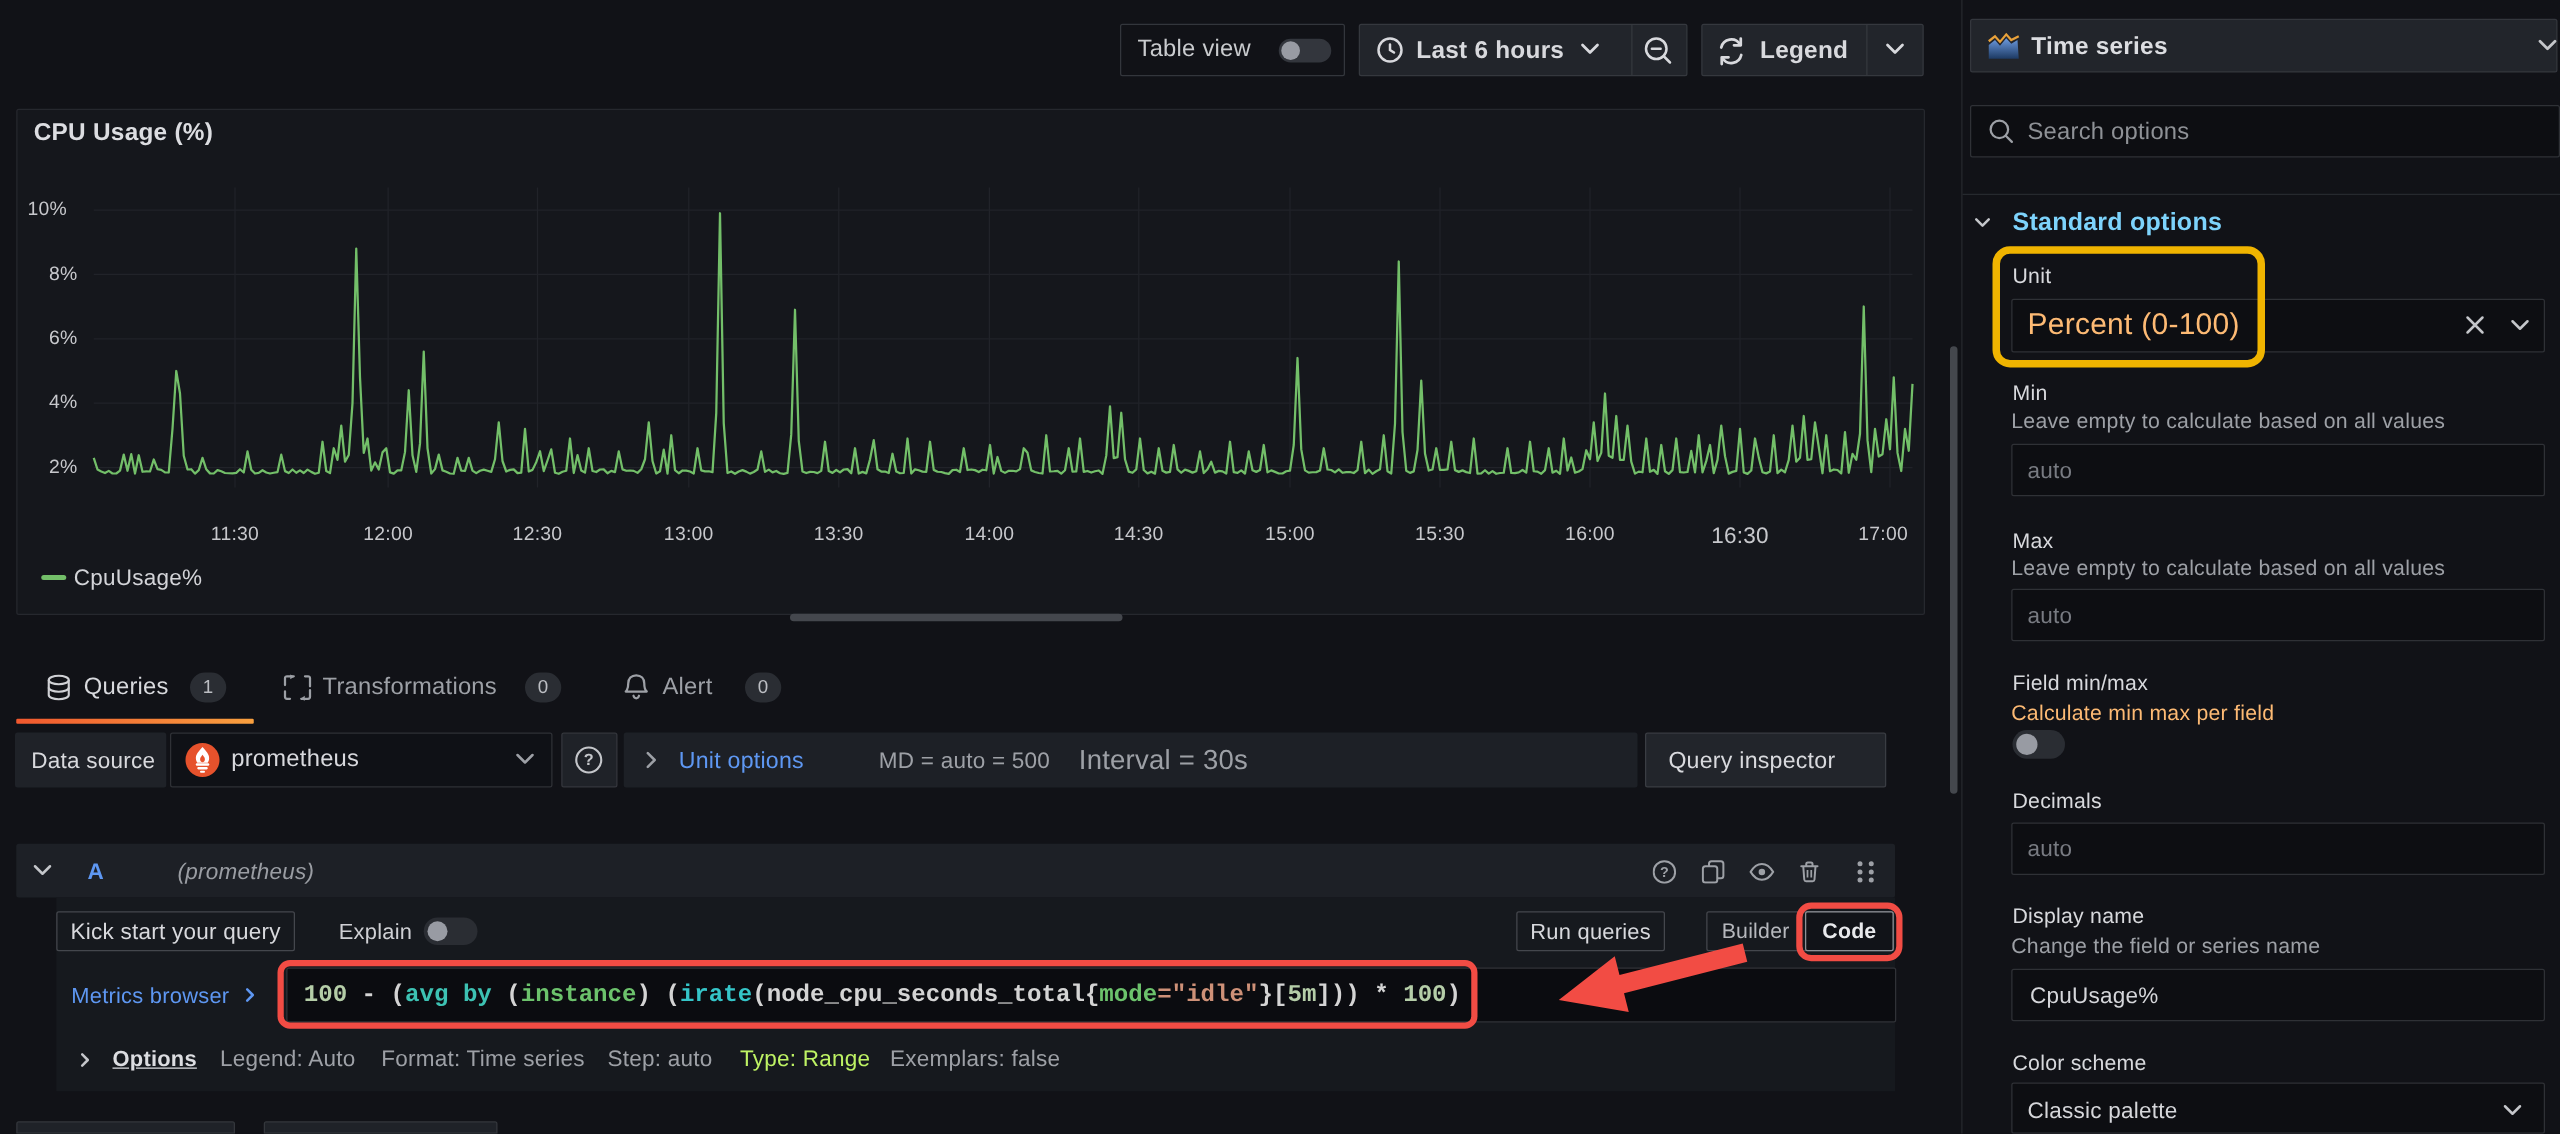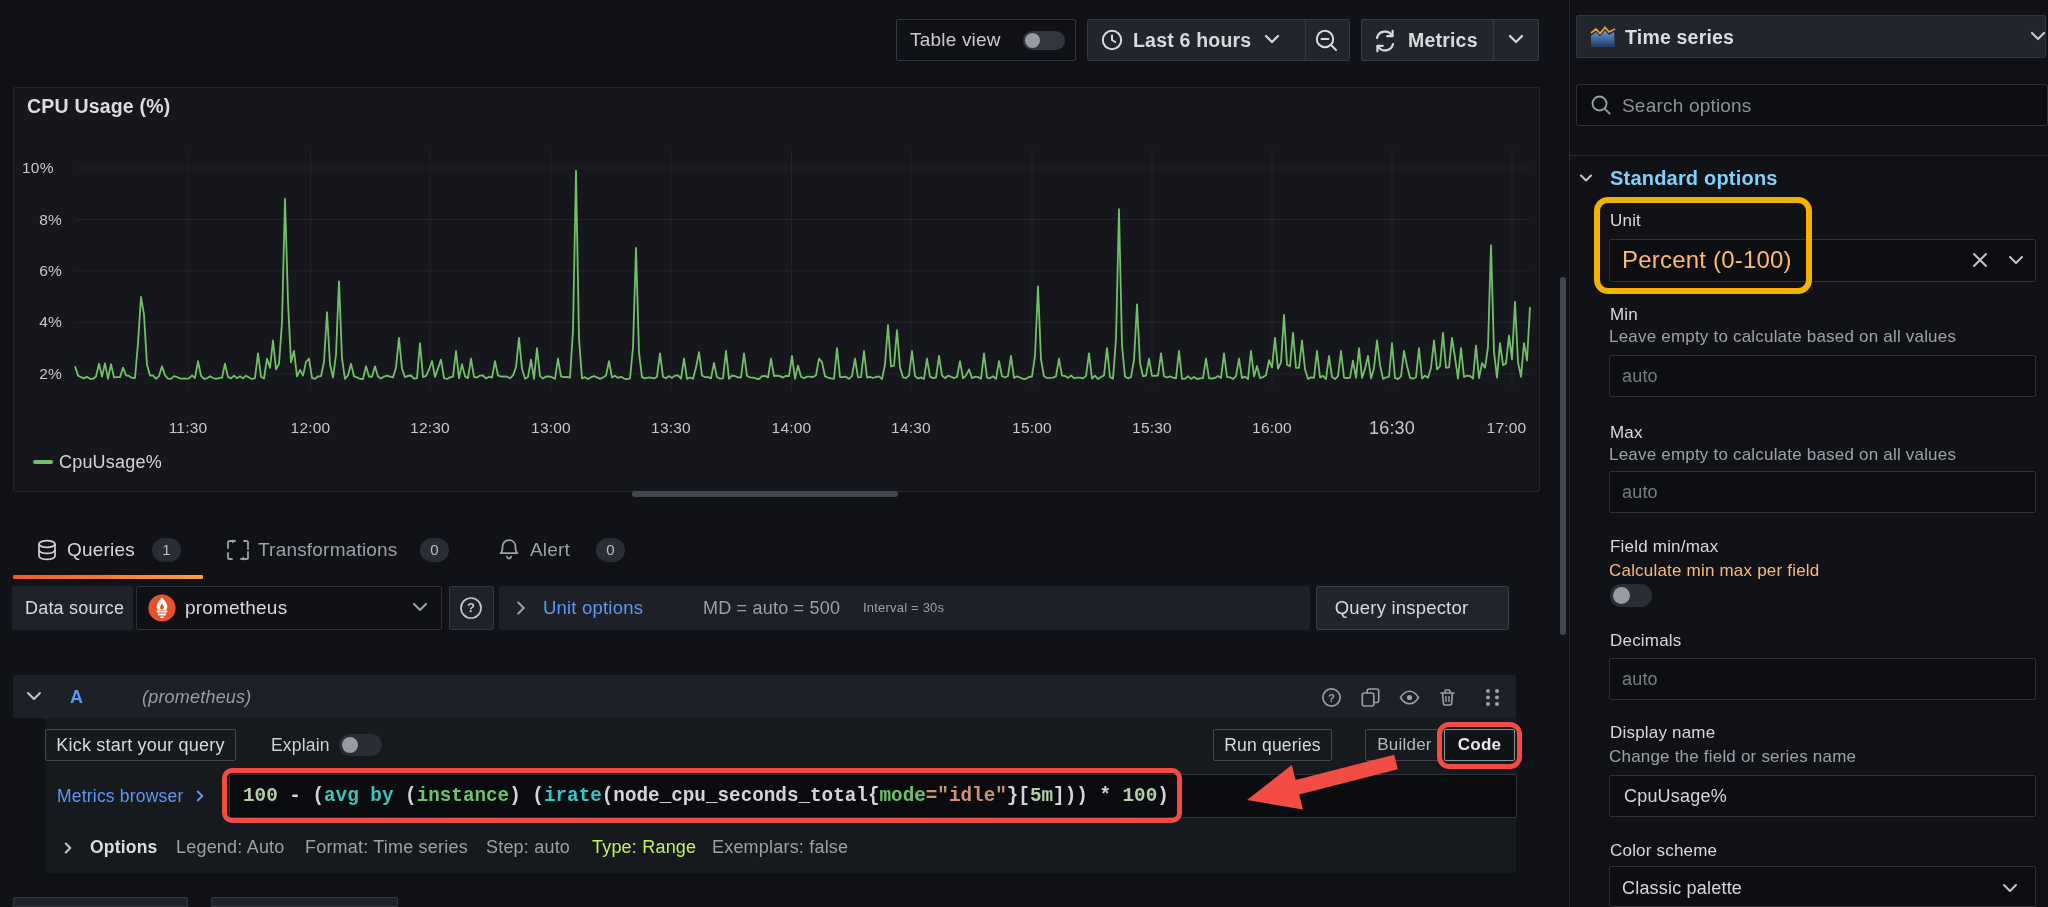--- a/index.html
+++ b/index.html
@@ -27,21 +27,21 @@
       <path d="M9.5 13 H16.5" stroke="#d8d9dd" stroke-width="2" stroke-linecap="round"></path>
     </svg>
 <div class="abs" style="left:1361px;top:19px;width:178px;height:42px;background:#22252b;border:1px solid #35383e;border-radius:2px;"></div>
 <div class="abs" style="left:1493px;top:20px;width:1px;height:40px;background:#35383e;"></div>
 <svg class="abs" style="left:1372px;top:28px;" width="26" height="26" viewBox="0 0 26 26">
       <path d="M5 10 A 8.2 8.2 0 0 1 20 7.5" fill="none" stroke="#d8d9dd" stroke-width="2.2" stroke-linecap="round"></path>
       <path d="M20.6 2.8 V8.2 H15.2" fill="none" stroke="#d8d9dd" stroke-width="2.2" stroke-linecap="round" stroke-linejoin="round"></path>
       <path d="M21 16 A 8.2 8.2 0 0 1 6 18.5" fill="none" stroke="#d8d9dd" stroke-width="2.2" stroke-linecap="round"></path>
       <path d="M5.4 23.2 V17.8 H10.8" fill="none" stroke="#d8d9dd" stroke-width="2.2" stroke-linecap="round" stroke-linejoin="round"></path>
     </svg>
-<div class="t" style="left:1408px;top:28px;font-size:19.5px;line-height:24px;color:#d8d9dd;font-weight:700;">Metrics</div>
+<div class="t" style="left:1408px;top:28px;font-size:19.5px;line-height:24px;color:#d8d9dd;font-weight:700;">Legend</div>
 <svg class="abs" style="left:1506px;top:32px;" width="20" height="16" viewBox="0 0 20 16">
       <path d="M4 4.0 L10 10.0 L16 4.0" fill="none" stroke="#d8d9dd" stroke-width="2.2" stroke-linecap="round" stroke-linejoin="round"></path>
     </svg>
 <div class="abs" style="left:13px;top:87px;width:1527px;height:405px;background:#15171c;border:1px solid #26282e;border-radius:2px;"></div>
 <div class="t" style="left:27px;top:94px;font-size:19.5px;line-height:24px;color:#dcdde1;font-weight:700;">CPU Usage (%)</div>
 <svg class="abs" style="left:14px;top:88px;" width="1525" height="403" viewBox="0 0 1525 403">
       <line x1="61" y1="80" x2="1516" y2="80" stroke="#212329" stroke-width="1"></line>
       <line x1="61" y1="131.5" x2="1516" y2="131.5" stroke="#212329" stroke-width="1"></line>
       <line x1="61" y1="183" x2="1516" y2="183" stroke="#212329" stroke-width="1"></line>
       <line x1="61" y1="234.5" x2="1516" y2="234.5" stroke="#212329" stroke-width="1"></line>
@@ -126,21 +126,21 @@
 <svg class="abs" style="left:459px;top:596px;" width="24" height="24" viewBox="0 0 24 24">
       <circle cx="12" cy="12" r="10" fill="none" stroke="#c4c6ca" stroke-width="1.7"></circle>
       <text x="12" y="16.4" text-anchor="middle" font-size="13" font-weight="700" fill="#c4c6ca" font-family="Liberation Sans">?</text>
     </svg>
 <div class="abs" style="left:499px;top:586px;width:811px;height:44px;background:#1d2026;border-radius:2px;"></div>
 <svg class="abs" style="left:512px;top:599px;" width="18" height="18" viewBox="0 0 18 18">
       <path d="M6.25 3.5 L11.75 9 L6.25 14.5" fill="none" stroke="#9da0a6" stroke-width="2" stroke-linecap="round" stroke-linejoin="round"></path>
     </svg>
 <div class="t" style="left:543px;top:597px;font-size:18.5px;line-height:22px;color:#5e97f2;font-weight:500;">Unit options</div>
 <div class="t" style="left:703px;top:597px;font-size:18px;line-height:22px;color:#9da0a6;font-weight:400;">MD = auto = 500</div>
-<div class="t" style="left:863px;top:597px;font-size:13px;line-height:22px;color:#9da0a6;font-weight:400;">Interval = 30s</div>
+<div class="t" style="left:863px;top:597px;font-size:22px;line-height:22px;color:#9da0a6;font-weight:400;">Interval = 30s</div>
 <div class="abs" style="left:1316px;top:586px;width:193px;height:44px;background:#22252b;border:1px solid #3a3d43;border-radius:2px;"></div>
 <div class="t" style="left:1316px;top:597px;font-size:18.5px;line-height:22px;color:#d8d9dd;font-weight:500;width:171px;text-align:center;">Query inspector</div>
 <div class="abs" style="left:13px;top:675px;width:1503px;height:43px;background:#1d2026;border-radius:2px;"></div>
 <svg class="abs" style="left:25px;top:689px;" width="18" height="16" viewBox="0 0 18 16">
       <path d="M3 4.0 L9 10.0 L15 4.0" fill="none" stroke="#c4c6ca" stroke-width="2" stroke-linecap="round" stroke-linejoin="round"></path>
     </svg>
 <div class="t" style="left:70px;top:686px;font-size:18px;line-height:22px;color:#5e97f2;font-weight:700;">A</div>
 <div class="t" style="left:142px;top:686px;font-size:18px;line-height:22px;color:#9a9da3;font-weight:400;font-style:italic;">(prometheus)</div>
 <svg class="abs" style="left:1322px;top:688px;" width="19" height="19" viewBox="0 0 19 19">
       <circle cx="9.5" cy="9.5" r="8.6" fill="none" stroke="#9da0a6" stroke-width="1.6"></circle>
@@ -182,21 +182,21 @@
 <div class="t" style="left:1444px;top:734px;font-size:17px;line-height:21px;color:#e8e9ec;font-weight:700;width:71px;text-align:center;">Code</div>
 <div class="t" style="left:57px;top:785px;font-size:17.5px;line-height:22px;color:#5e97f2;font-weight:500;">Metrics browser</div>
 <svg class="abs" style="left:192px;top:788px;" width="16" height="16" viewBox="0 0 16 16">
       <path d="M5.75 3.5 L10.25 8 L5.75 12.5" fill="none" stroke="#5e97f2" stroke-width="2" stroke-linecap="round" stroke-linejoin="round"></path>
     </svg>
 <div class="abs" style="left:229px;top:774px;width:1288px;height:44px;background:#0b0c10;border:1px solid #303237;border-radius:2px;"></div>
 <div class="t" style="left:243px;top:784px;font-size:19.3px;line-height:24px;font-family:'Liberation Mono',monospace;font-weight:700;letter-spacing:0;"><span style="color:#b5cea8">100</span><span style="color:#d4d4d4"> - (</span><span style="color:#3dc2b3">avg</span><span style="color:#d4d4d4"> </span><span style="color:#3dc2b3">by</span><span style="color:#d4d4d4"> (</span><span style="color:#6cc26c">instance</span><span style="color:#d4d4d4">) (</span><span style="color:#35c5c8">irate</span><span style="color:#d4d4d4">(node_cpu_seconds_total{</span><span style="color:#6cc26c">mode</span><span style="color:#ce9178">="idle"</span><span style="color:#d4d4d4">}[</span><span style="color:#b5cea8">5m</span><span style="color:#d4d4d4">])) * </span><span style="color:#b5cea8">100</span><span style="color:#d4d4d4">)</span></div>
 <svg class="abs" style="left:60px;top:840px;" width="16" height="16" viewBox="0 0 16 16">
       <path d="M5.75 3.5 L10.25 8 L5.75 12.5" fill="none" stroke="#c4c6ca" stroke-width="2" stroke-linecap="round" stroke-linejoin="round"></path>
     </svg>
-<div class="t" style="left:90px;top:836px;font-size:17.5px;line-height:22px;color:#dcdde1;font-weight:700;">Options</div>
+<div class="t" style="left:90px;top:836px;font-size:17.5px;line-height:22px;color:#dcdde1;font-weight:700;text-decoration:underline;">Options</div>
 <div class="t" style="left:176px;top:836px;font-size:18px;line-height:22px;color:#9da0a6;font-weight:400;">Legend: Auto</div>
 <div class="t" style="left:305px;top:836px;font-size:18px;line-height:22px;color:#9da0a6;font-weight:400;">Format: Time series</div>
 <div class="t" style="left:486px;top:836px;font-size:18px;line-height:22px;color:#9da0a6;font-weight:400;">Step: auto</div>
 <div class="t" style="left:592px;top:836px;font-size:18px;line-height:22px;color:#bef264;font-weight:400;">Type: Range</div>
 <div class="t" style="left:712px;top:836px;font-size:18px;line-height:22px;color:#9da0a6;font-weight:400;">Exemplars: false</div>
 <div class="abs" style="left:13px;top:897px;width:175px;height:10px;background:#1f2228;border:1px solid #34373c;border-radius:2px 2px 0 0;"></div>
 <div class="abs" style="left:211px;top:897px;width:187px;height:10px;background:#1f2228;border:1px solid #34373c;border-radius:2px 2px 0 0;"></div>
 <div class="abs" style="left:222px;top:768px;width:960px;height:55px;border:5.5px solid #f24c44;border-radius:10px;"></div>
 <div class="abs" style="left:1437px;top:722px;width:85px;height:47px;border:5.5px solid #f24c44;border-radius:12px;"></div>
 <svg class="abs" style="left:1230px;top:745px;" width="185" height="75" viewBox="0 0 185 75">

